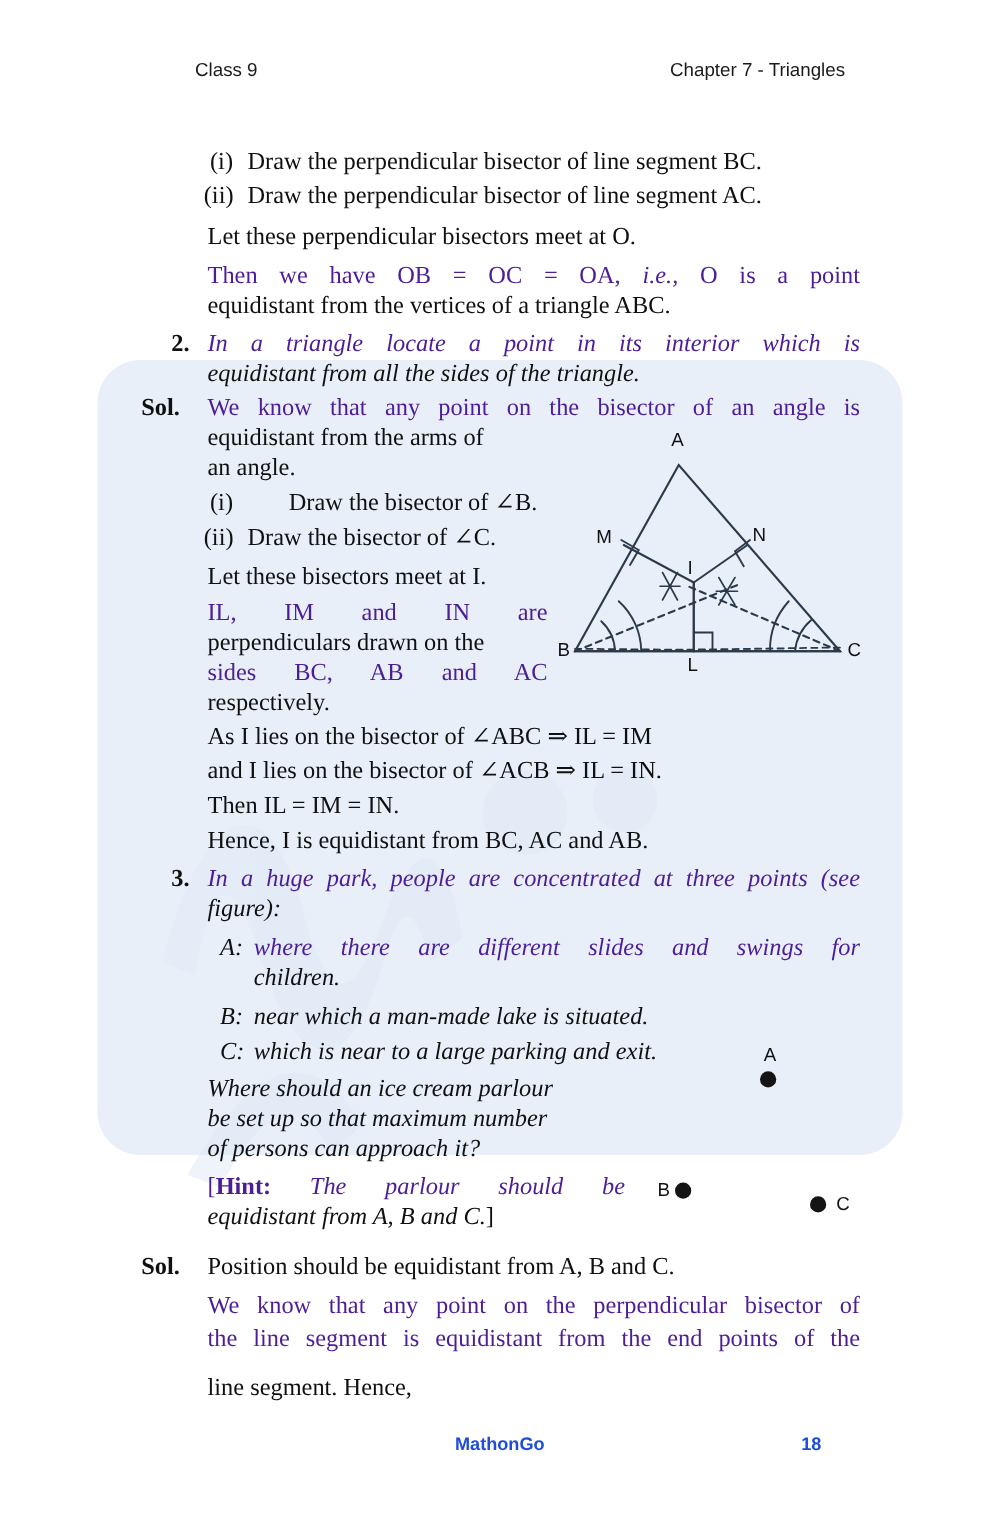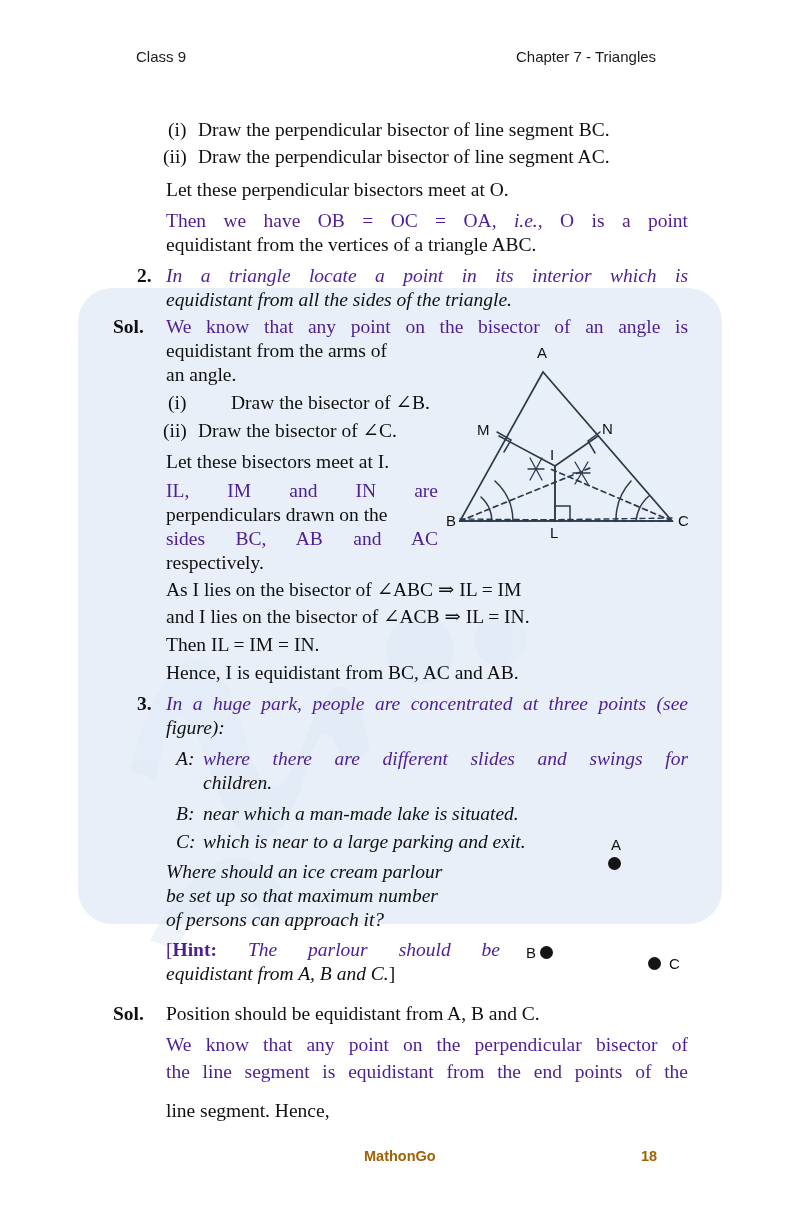--- a/index.html
+++ b/index.html
@@ -49,39 +49,40 @@
     width: 800px;
     height: 24px;
     z-index: 5;
   }
   .hdr-left, .hdr-right {
     position: absolute;
     font-family: "Liberation Sans", "DejaVu Sans", sans-serif;
     font-size: 15px;
     color: #1a1a1a;
     white-space: nowrap;
+    margin-left: 20px;
   }
   .hdr-left  { left: 136px; top: 0; }
   .hdr-right { left: 516px; top: 0; }
 
   
   .page-footer {
     position: absolute;
     left: 0;
     top: 1148px;
     width: 800px;
     height: 24px;
     z-index: 5;
   }
   .ftr-center, .ftr-page {
     position: absolute;
     font-family: "Liberation Sans", "DejaVu Sans", sans-serif;
     font-size: 14.5px;
     font-weight: bold;
-    color: #a16207;
+    color: #1d4ed8;
     white-space: nowrap;
   }
   .ftr-center { left: 364px; top: 0; }
   .ftr-page   { left: 641px; top: 0; }
 
   
   .content {
     position: absolute;
     left: 0;
     top: 0;

